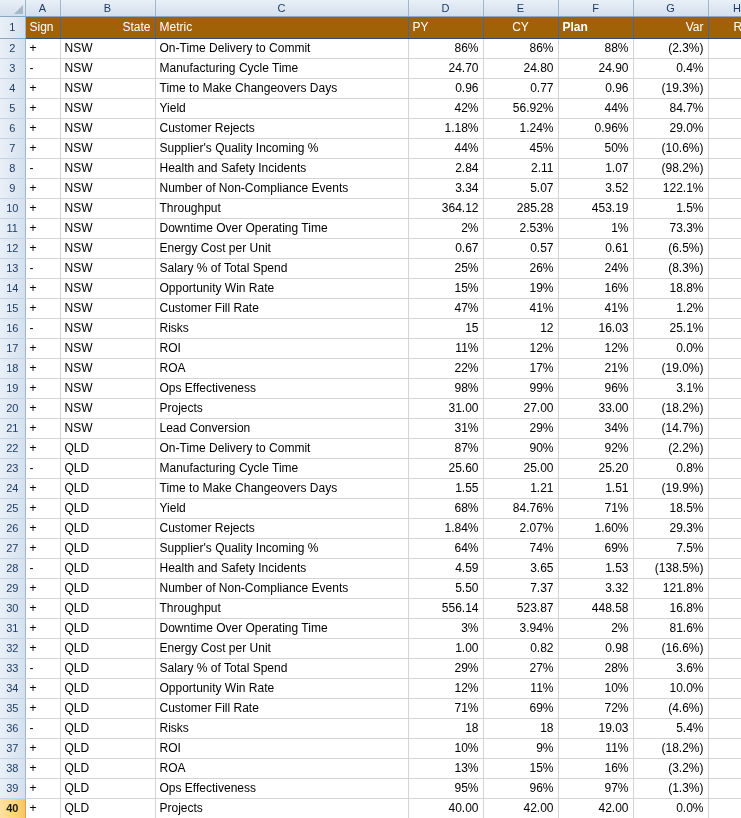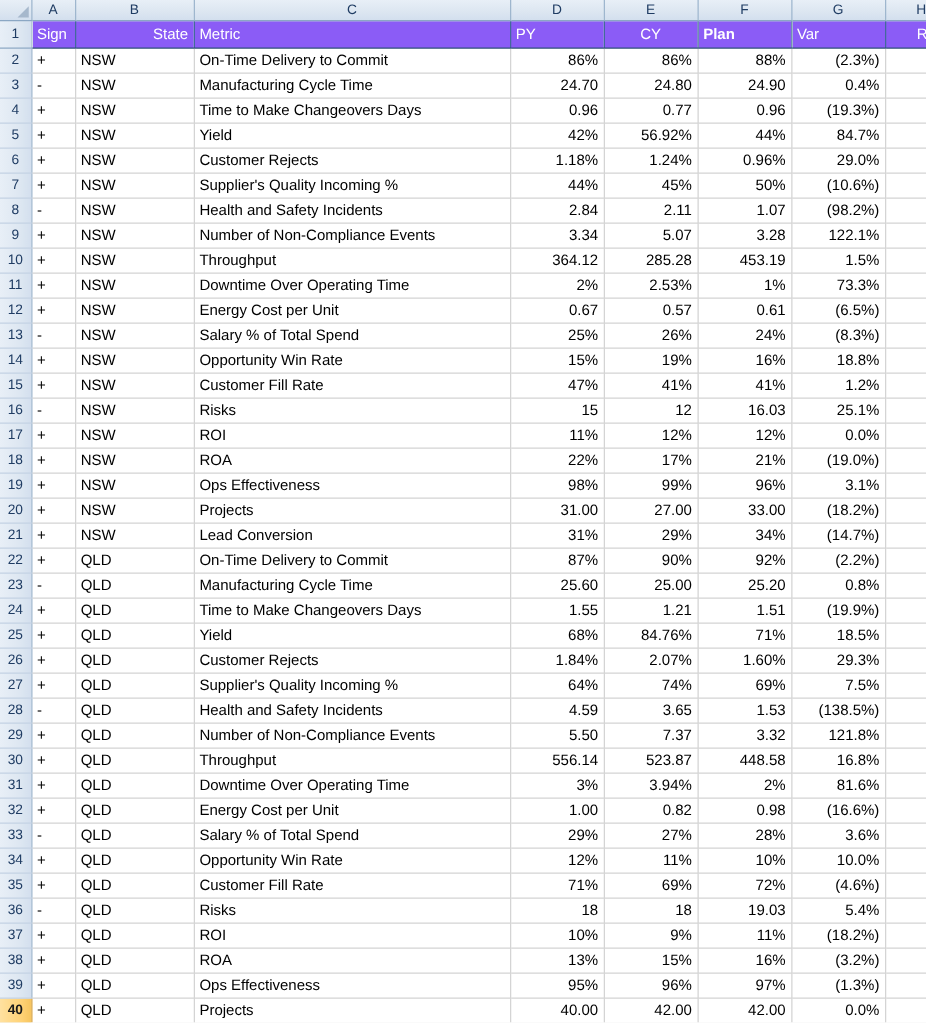--- a/index.html
+++ b/index.html
@@ -79,21 +79,21 @@
     border-right: 1px solid #d9a441;
     margin-top: 17px;
   }
   
   tr.hdrrow td {
     height: 21px;
     line-height: 21px;
     padding: 0 4px;
     font-size: 12px;
     color: #ffffff;
-    background: #8b5cf6;
+    background: #a16207;
     border-right: 1px solid #43699c;
     border-bottom: 1px solid #2f4f78;
     white-space: nowrap;
     overflow: hidden;
   }
   tr.hdrrow td.rowhead {
     height: 21px;
     line-height: 21px;
     font-size: 11px;
     color: #1f3c63;
@@ -163,21 +163,21 @@
     </thead>
     <tbody id="grid-body">
         <tr class="hdrrow">
           <td class="rowhead">1</td>
           <td style="text-align: left;">Sign</td>
           <td style="text-align: right;">State</td>
           <td style="text-align: left;">Metric</td>
           <td style="text-align: left;">PY</td>
           <td style="text-align: center;">CY</td>
           <td style="text-align: left; font-weight: bold;">Plan</td>
-          <td style="">Var</td>
+          <td style="text-align: right;">Var</td>
           <td style="text-align: right;">Rank</td>
         </tr>
         <tr class="datarow">
           <td class="rowhead">2</td>
           <td class="cell txt">+</td>
           <td class="cell txt">NSW</td>
           <td class="cell txt">On-Time Delivery to Commit</td>
           <td class="cell num">86%</td>
           <td class="cell num">86%</td>
           <td class="cell num">88%</td>
@@ -250,21 +250,21 @@
           <td class="cell num neg">(98.2%)</td>
           <td class="cell num">20</td>
         </tr>
         <tr class="datarow">
           <td class="rowhead">9</td>
           <td class="cell txt">+</td>
           <td class="cell txt">NSW</td>
           <td class="cell txt">Number of Non-Compliance Events</td>
           <td class="cell num">3.34</td>
           <td class="cell num">5.07</td>
-          <td class="cell num">3.28</td>
+          <td class="cell num">3.52</td>
           <td class="cell num">122.1%</td>
           <td class="cell num">1</td>
         </tr>
         <tr class="datarow">
           <td class="rowhead">10</td>
           <td class="cell txt">+</td>
           <td class="cell txt">NSW</td>
           <td class="cell txt">Throughput</td>
           <td class="cell num">364.12</td>
           <td class="cell num">285.28</td>

